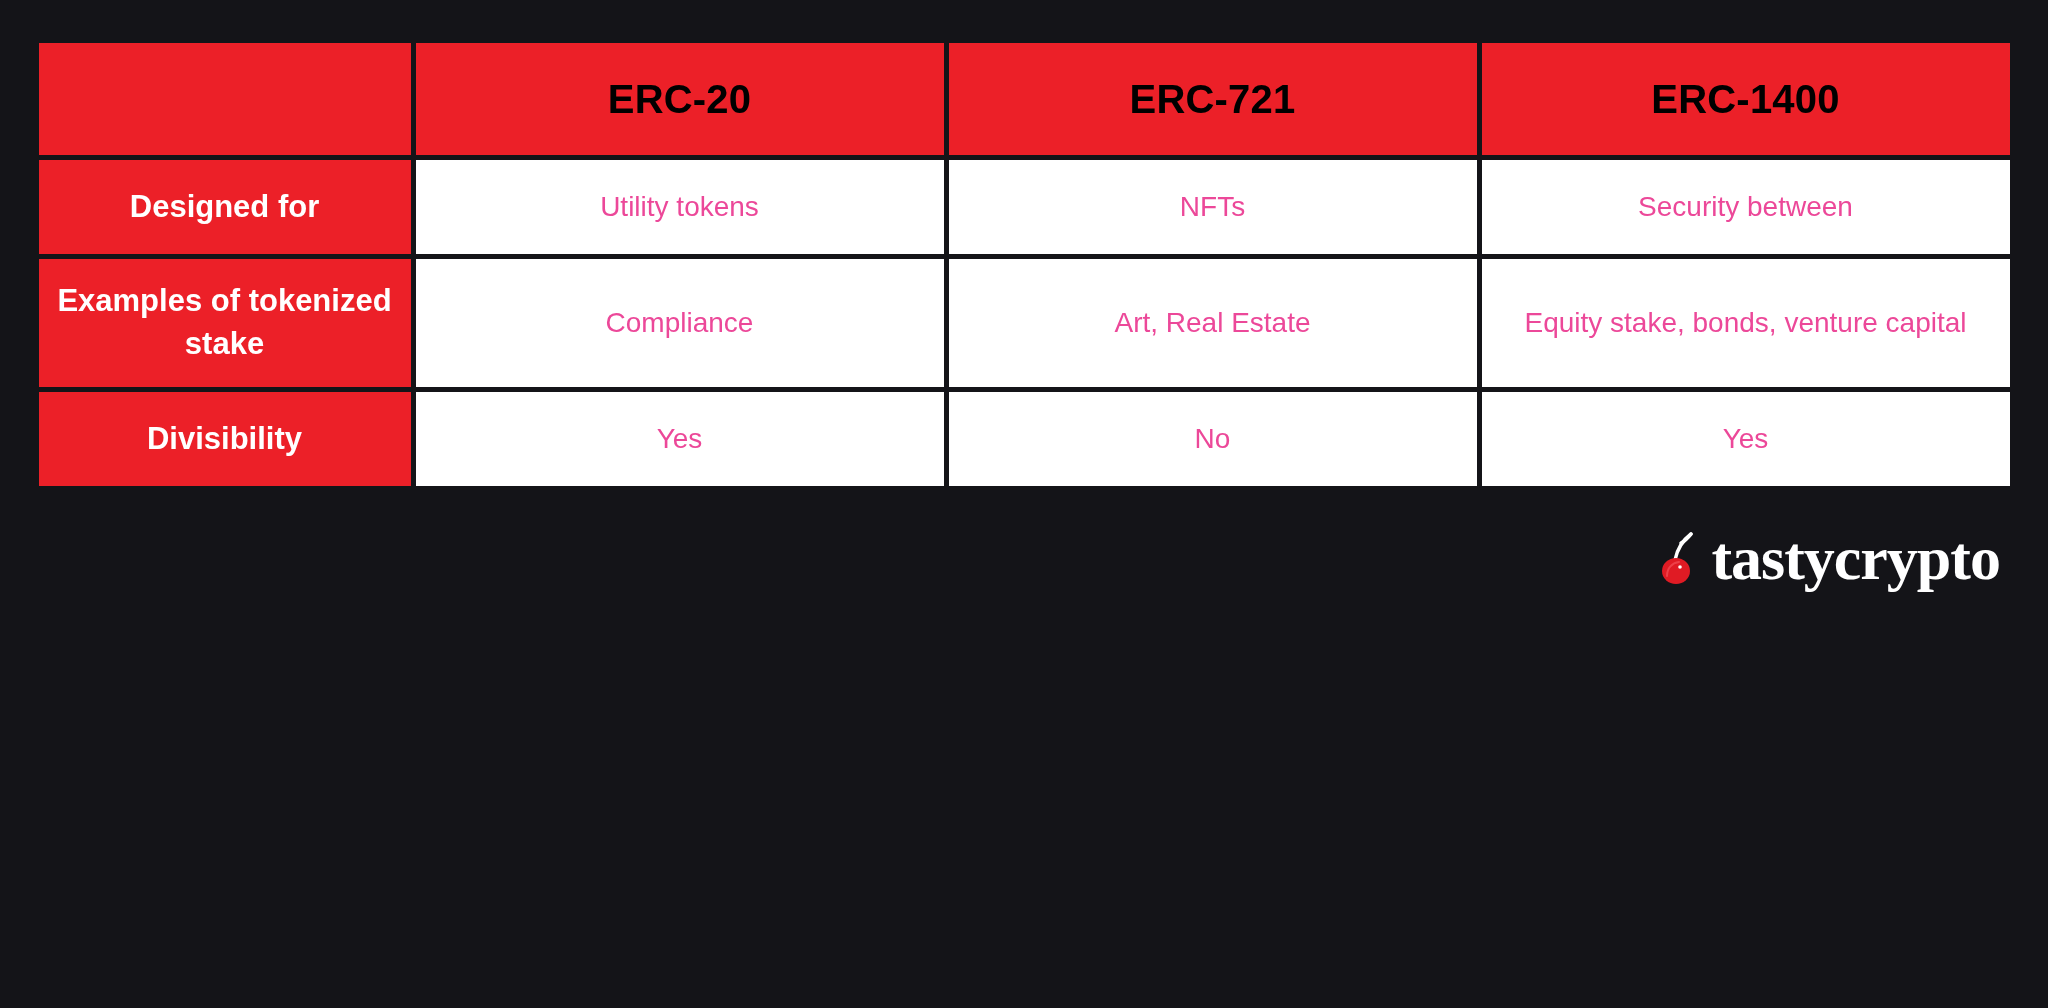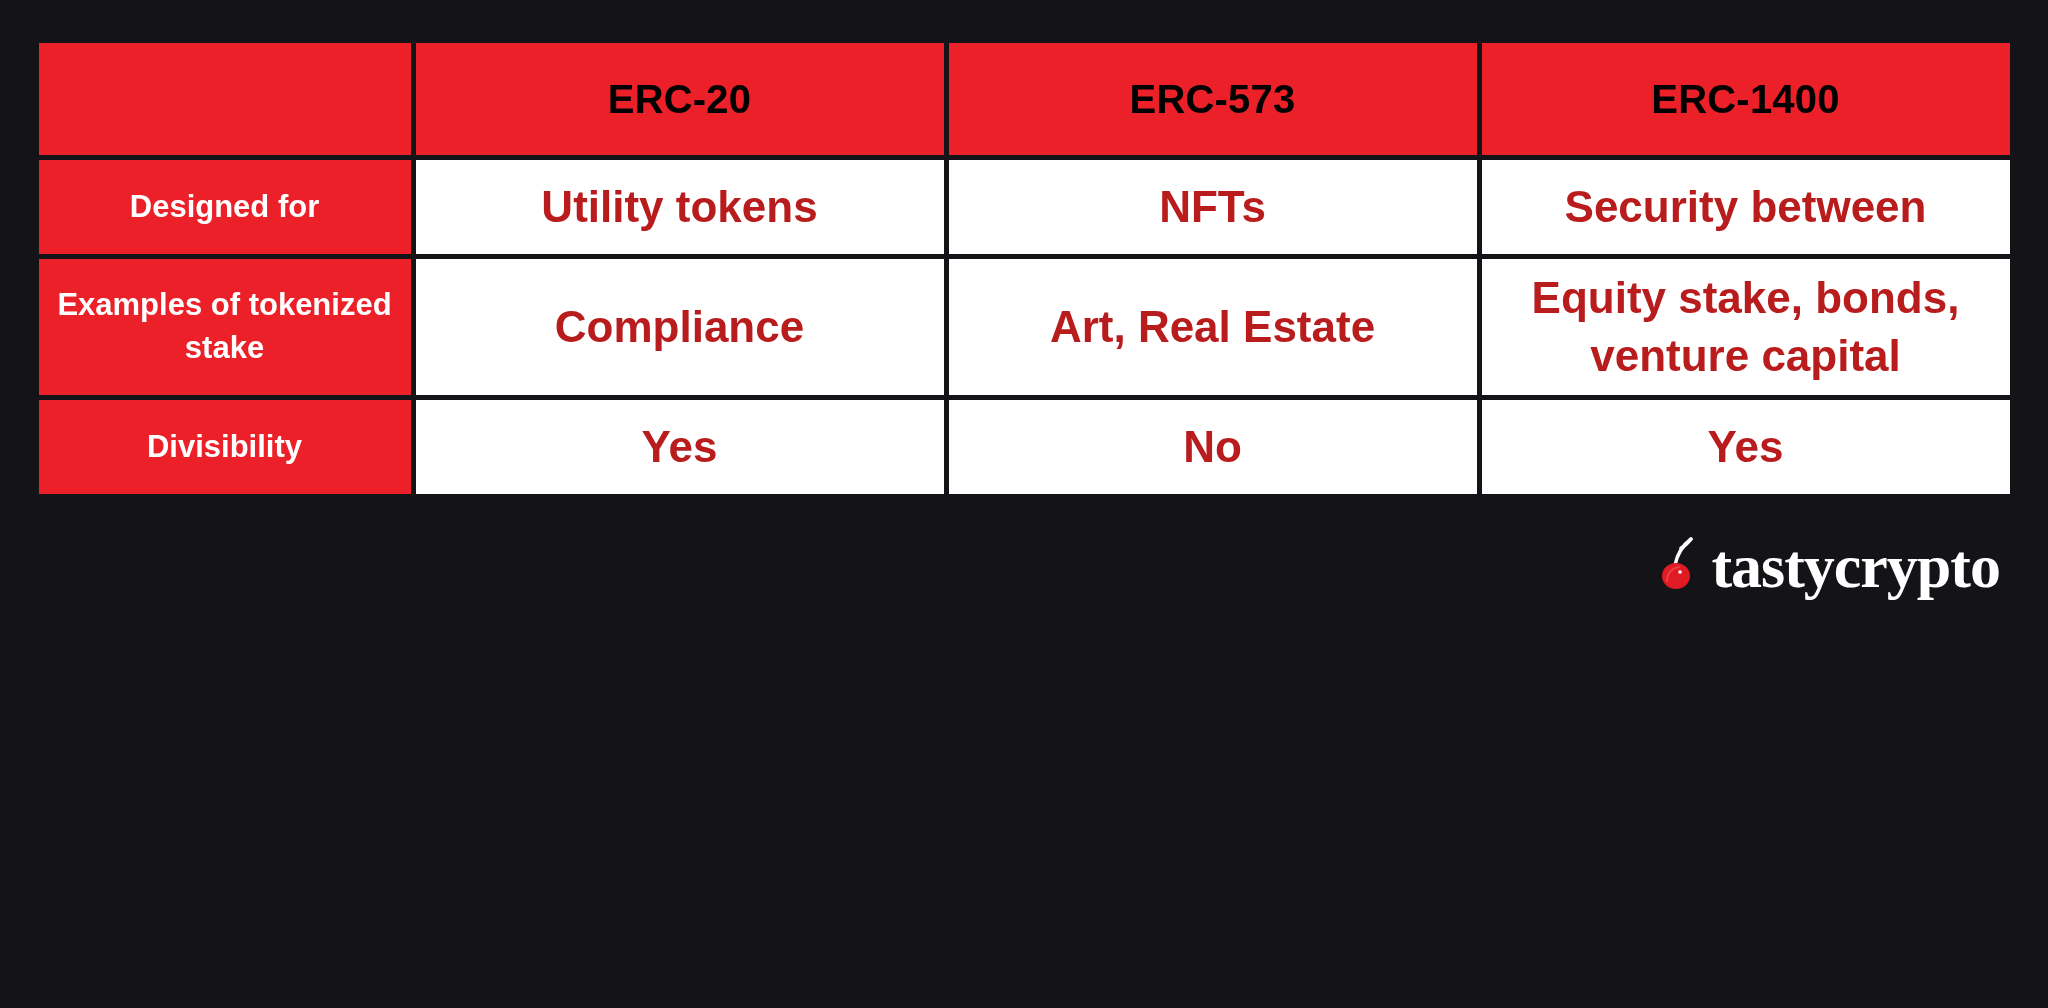--- a/index.html
+++ b/index.html
@@ -57,43 +57,43 @@
     background: #EC2028;
     color: #ffffff;
     font-weight: bold;
     font-size: 31px;
     line-height: 1.38;
   }
 
   
   .data-cell {
     background: #FFFFFF;
-    color: #b91c1c;
-    font-weight: bold;
-    font-size: 44px;
+    color: #ec4899;
+    font-weight: normal;
+    font-size: 28px;
     line-height: 1.32;
   }
 
   .r-short  { height: 94px; }
   .r-medium { height: 128px; }
   .r-tall   { height: 210px; }
 
   
   .footer-brand {
     width: 1968px;
     display: flex;
     justify-content: flex-end;
     align-items: center;
     margin-top: 36px;
     padding-right: 8px;
   }
 
   .logo {
     display: flex;
-    align-items: flex-start;
+    align-items: center;
     gap: 6px;
   }
 
   .cherry-icon {
     display: block;
     width: 44px;
     height: 56px;
   }
 
   .logo-wordmark {
@@ -112,21 +112,21 @@
   <colgroup>
     <col class="col-label">
     <col class="col-data">
     <col class="col-data">
     <col class="col-data">
   </colgroup>
   <thead>
     <tr>
       <th class="hdr-blank"></th>
       <th class="hdr-cell">ERC-20</th>
-      <th class="hdr-cell">ERC-573</th>
+      <th class="hdr-cell">ERC-721</th>
       <th class="hdr-cell">ERC-1400</th>
     </tr>
   </thead>
   <tbody>
     <tr>
       <th class="row-label r-short">Designed for</th>
       <td class="data-cell r-short">Utility tokens</td>
       <td class="data-cell r-short">NFTs</td>
       <td class="data-cell r-short">Security between</td>
     </tr>

